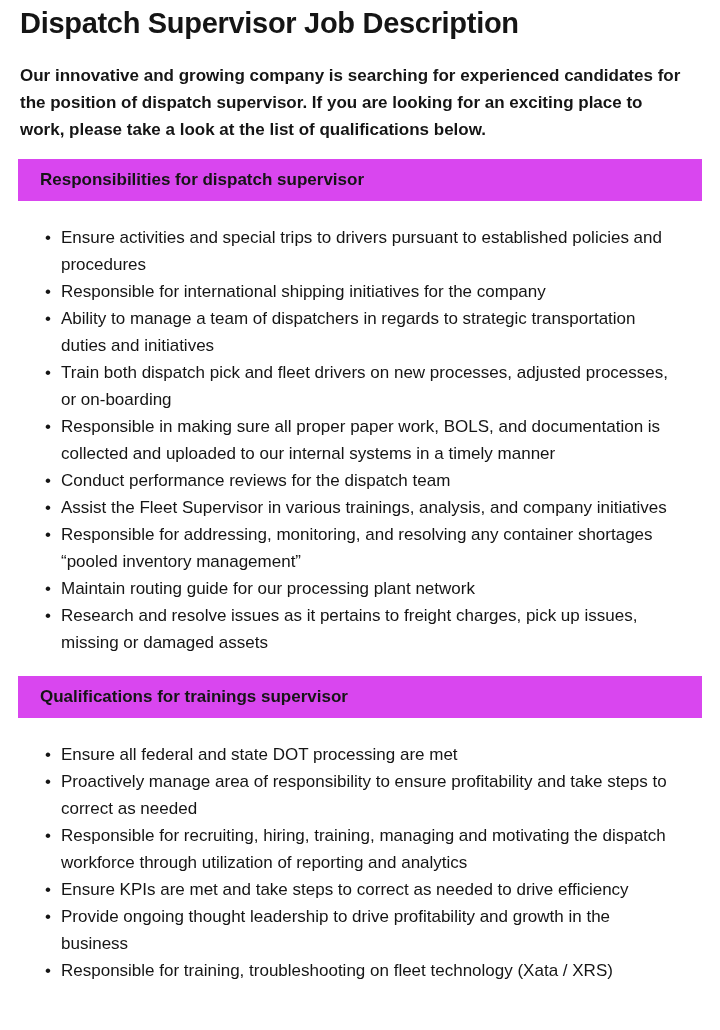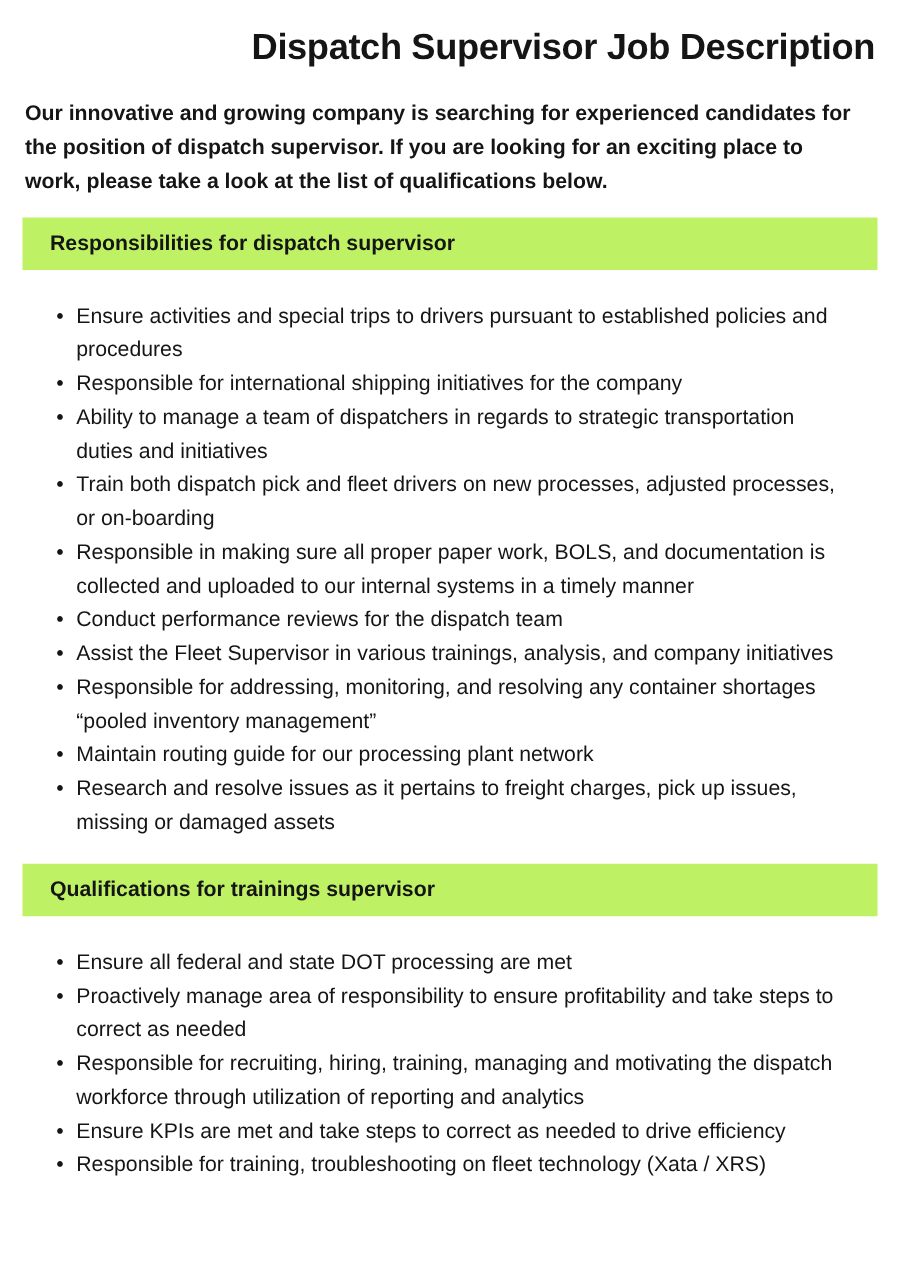--- a/index.html
+++ b/index.html
@@ -12,38 +12,38 @@
     width: 720px;
     height: 1030px;
     font-family: "Liberation Sans", sans-serif;
     color: #151515;
     overflow: hidden;
   }
   .page {
     padding: 0 20px;
   }
   .doc-title {
-    text-align: right;
+    text-align: left;
     font-size: 29px;
     font-weight: 700;
     letter-spacing: -0.3px;
     margin: 0;
-    padding-top: 20px;
+    padding-top: 5px;
     padding-bottom: 0;
     line-height: 36px;
   }
   .intro {
     font-size: 17px;
     line-height: 27px;
     margin: 21px 0 0 0;
     max-width: 668px;
     font-weight: bold;
   }
   .section-header {
-    background: #bef264;
+    background: #d946ef;
     margin: 16px -2px 0 -2px;
     height: 42px;
     display: flex;
     align-items: center;
     padding-left: 22px;
     font-size: 17px;
     font-weight: 700;
   }
   .bullet-list {
     list-style: none;
@@ -91,16 +91,17 @@
         <li>Research and resolve issues as it pertains to freight charges, pick up issues, missing or damaged assets</li>
       </ul>
       <div class="section-header">
         <span>Qualifications for trainings supervisor</span>
       </div>
       <ul class="bullet-list">
         <li>Ensure all federal and state DOT processing are met</li>
         <li>Proactively manage area of responsibility to ensure profitability and take steps to correct as needed</li>
         <li>Responsible for recruiting, hiring, training, managing and motivating the dispatch workforce through utilization of reporting and analytics</li>
         <li>Ensure KPIs are met and take steps to correct as needed to drive efficiency</li>
+        <li>Provide ongoing thought leadership to drive profitability and growth in the business</li>
         <li>Responsible for training, troubleshooting on fleet technology (Xata / XRS)</li>
       </ul>
     </div>
 </div>
 
 </body></html>

